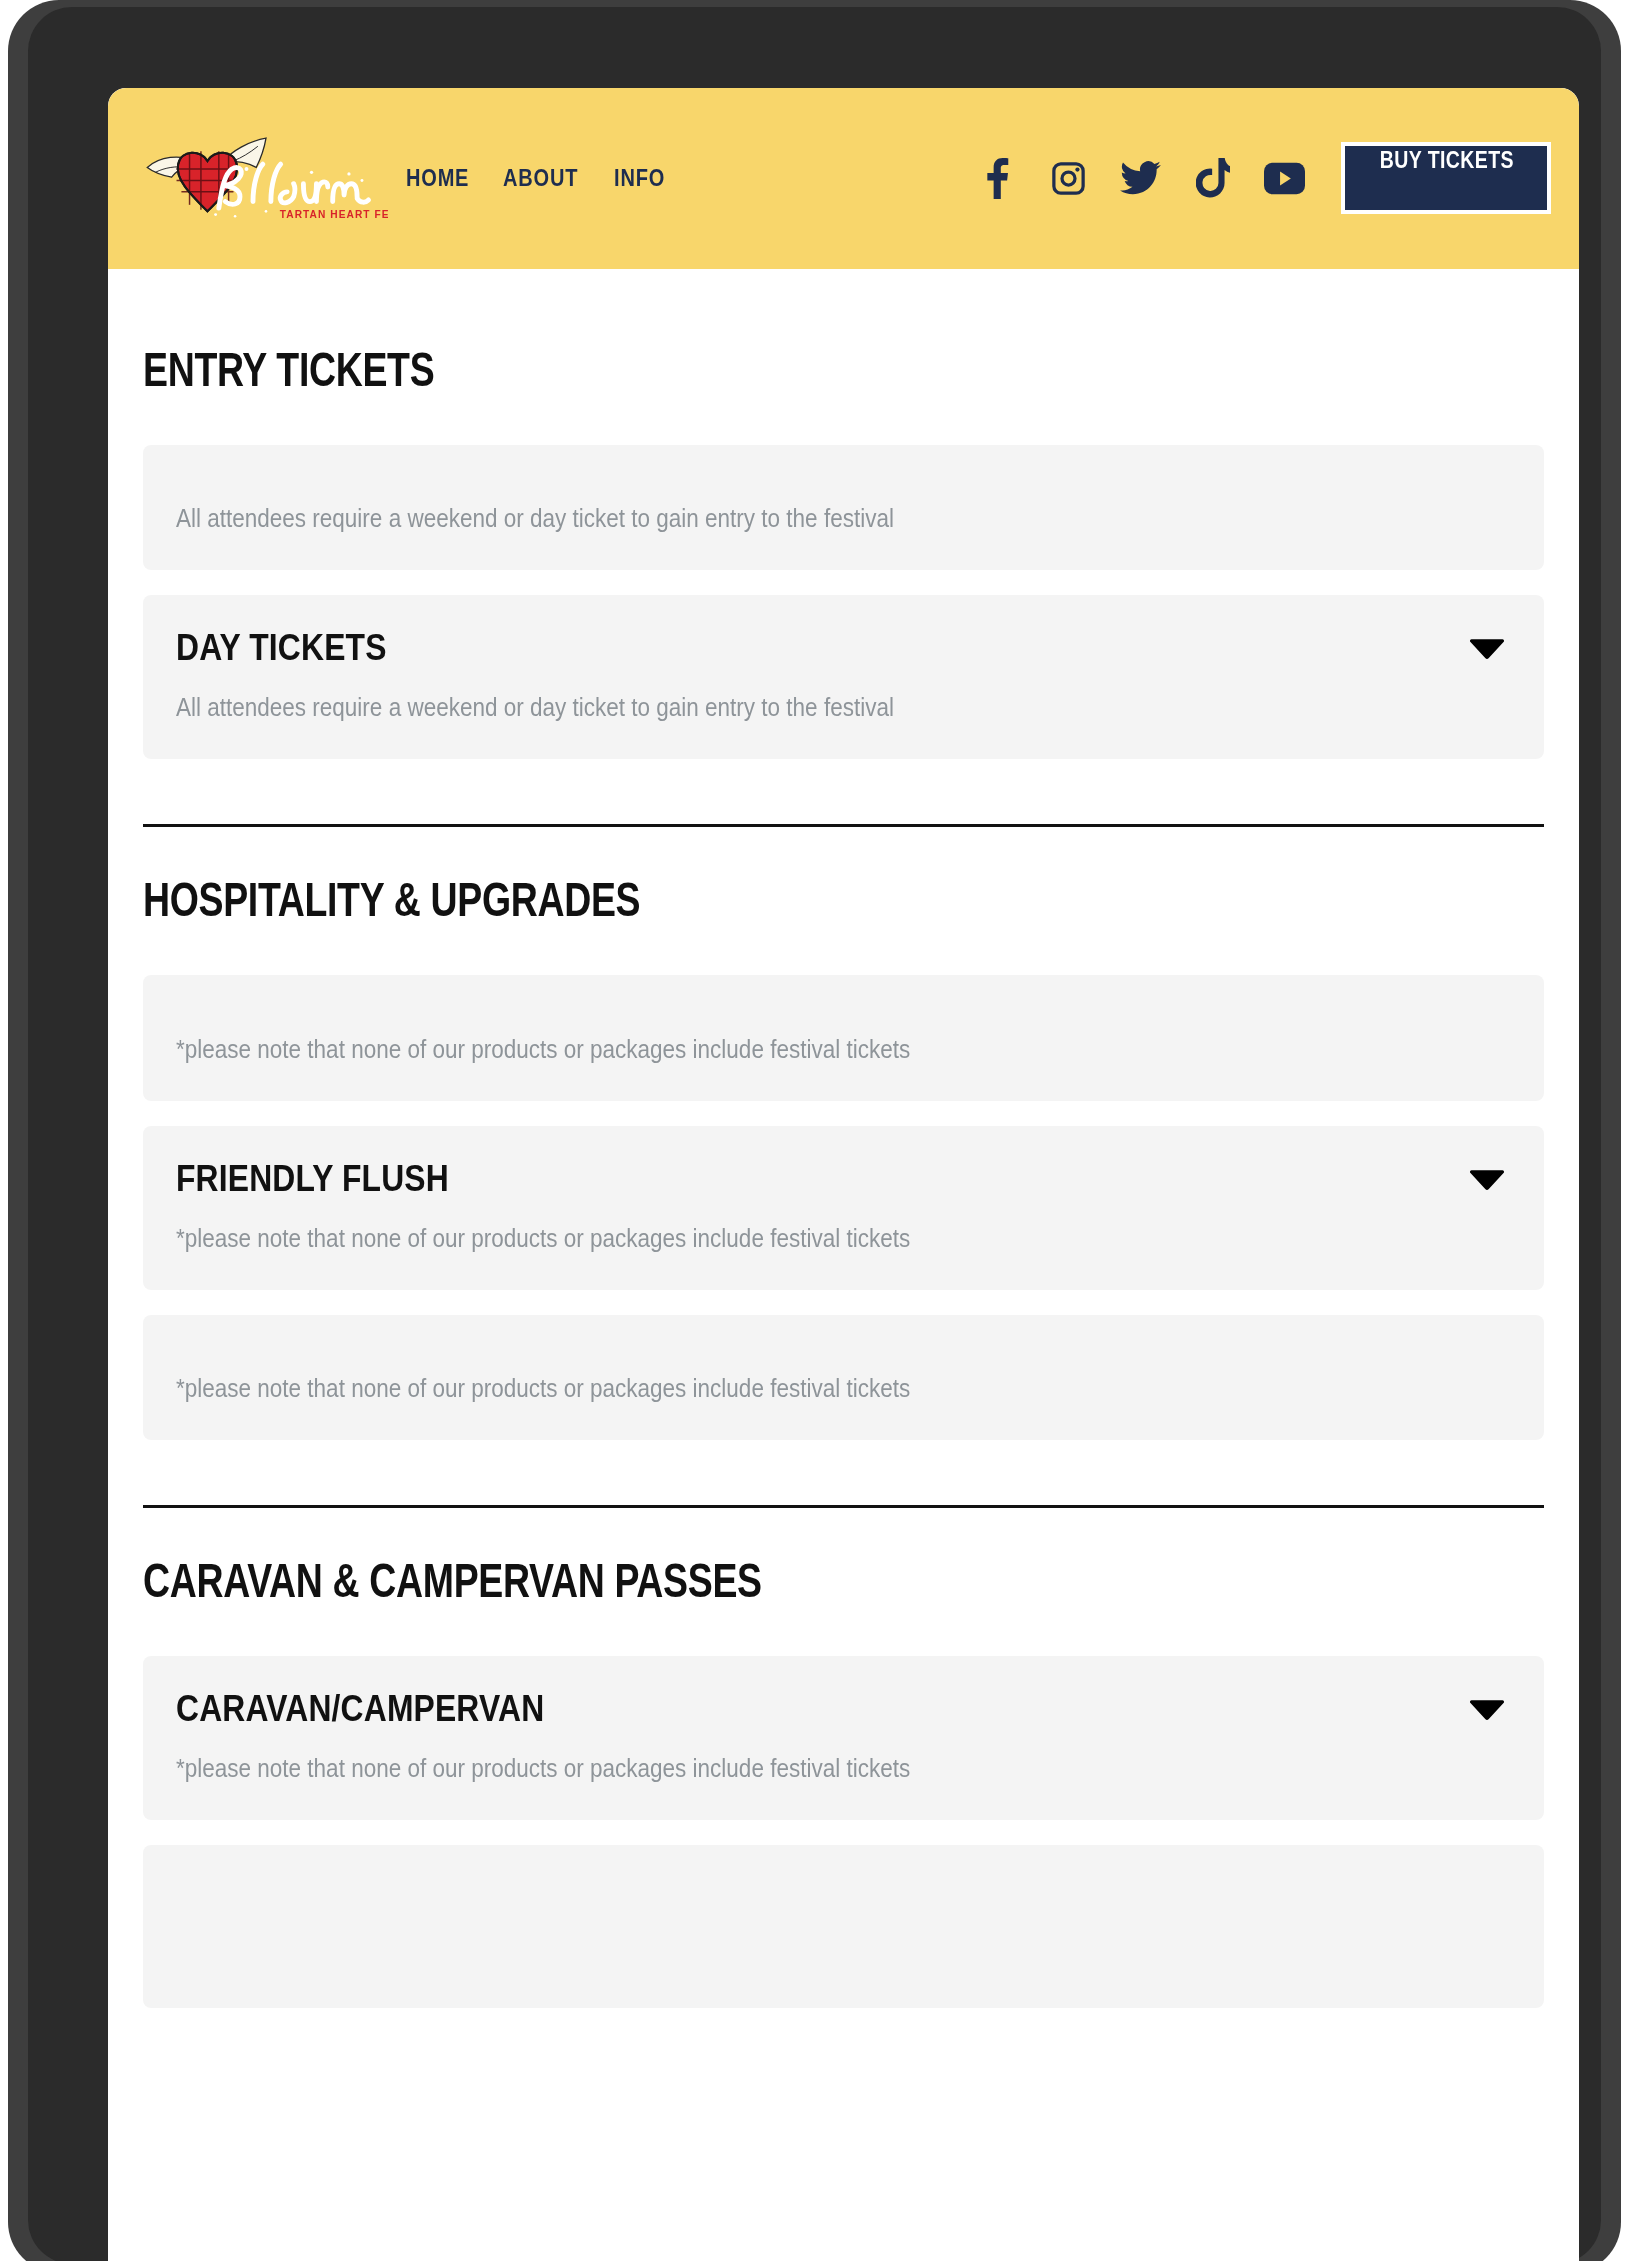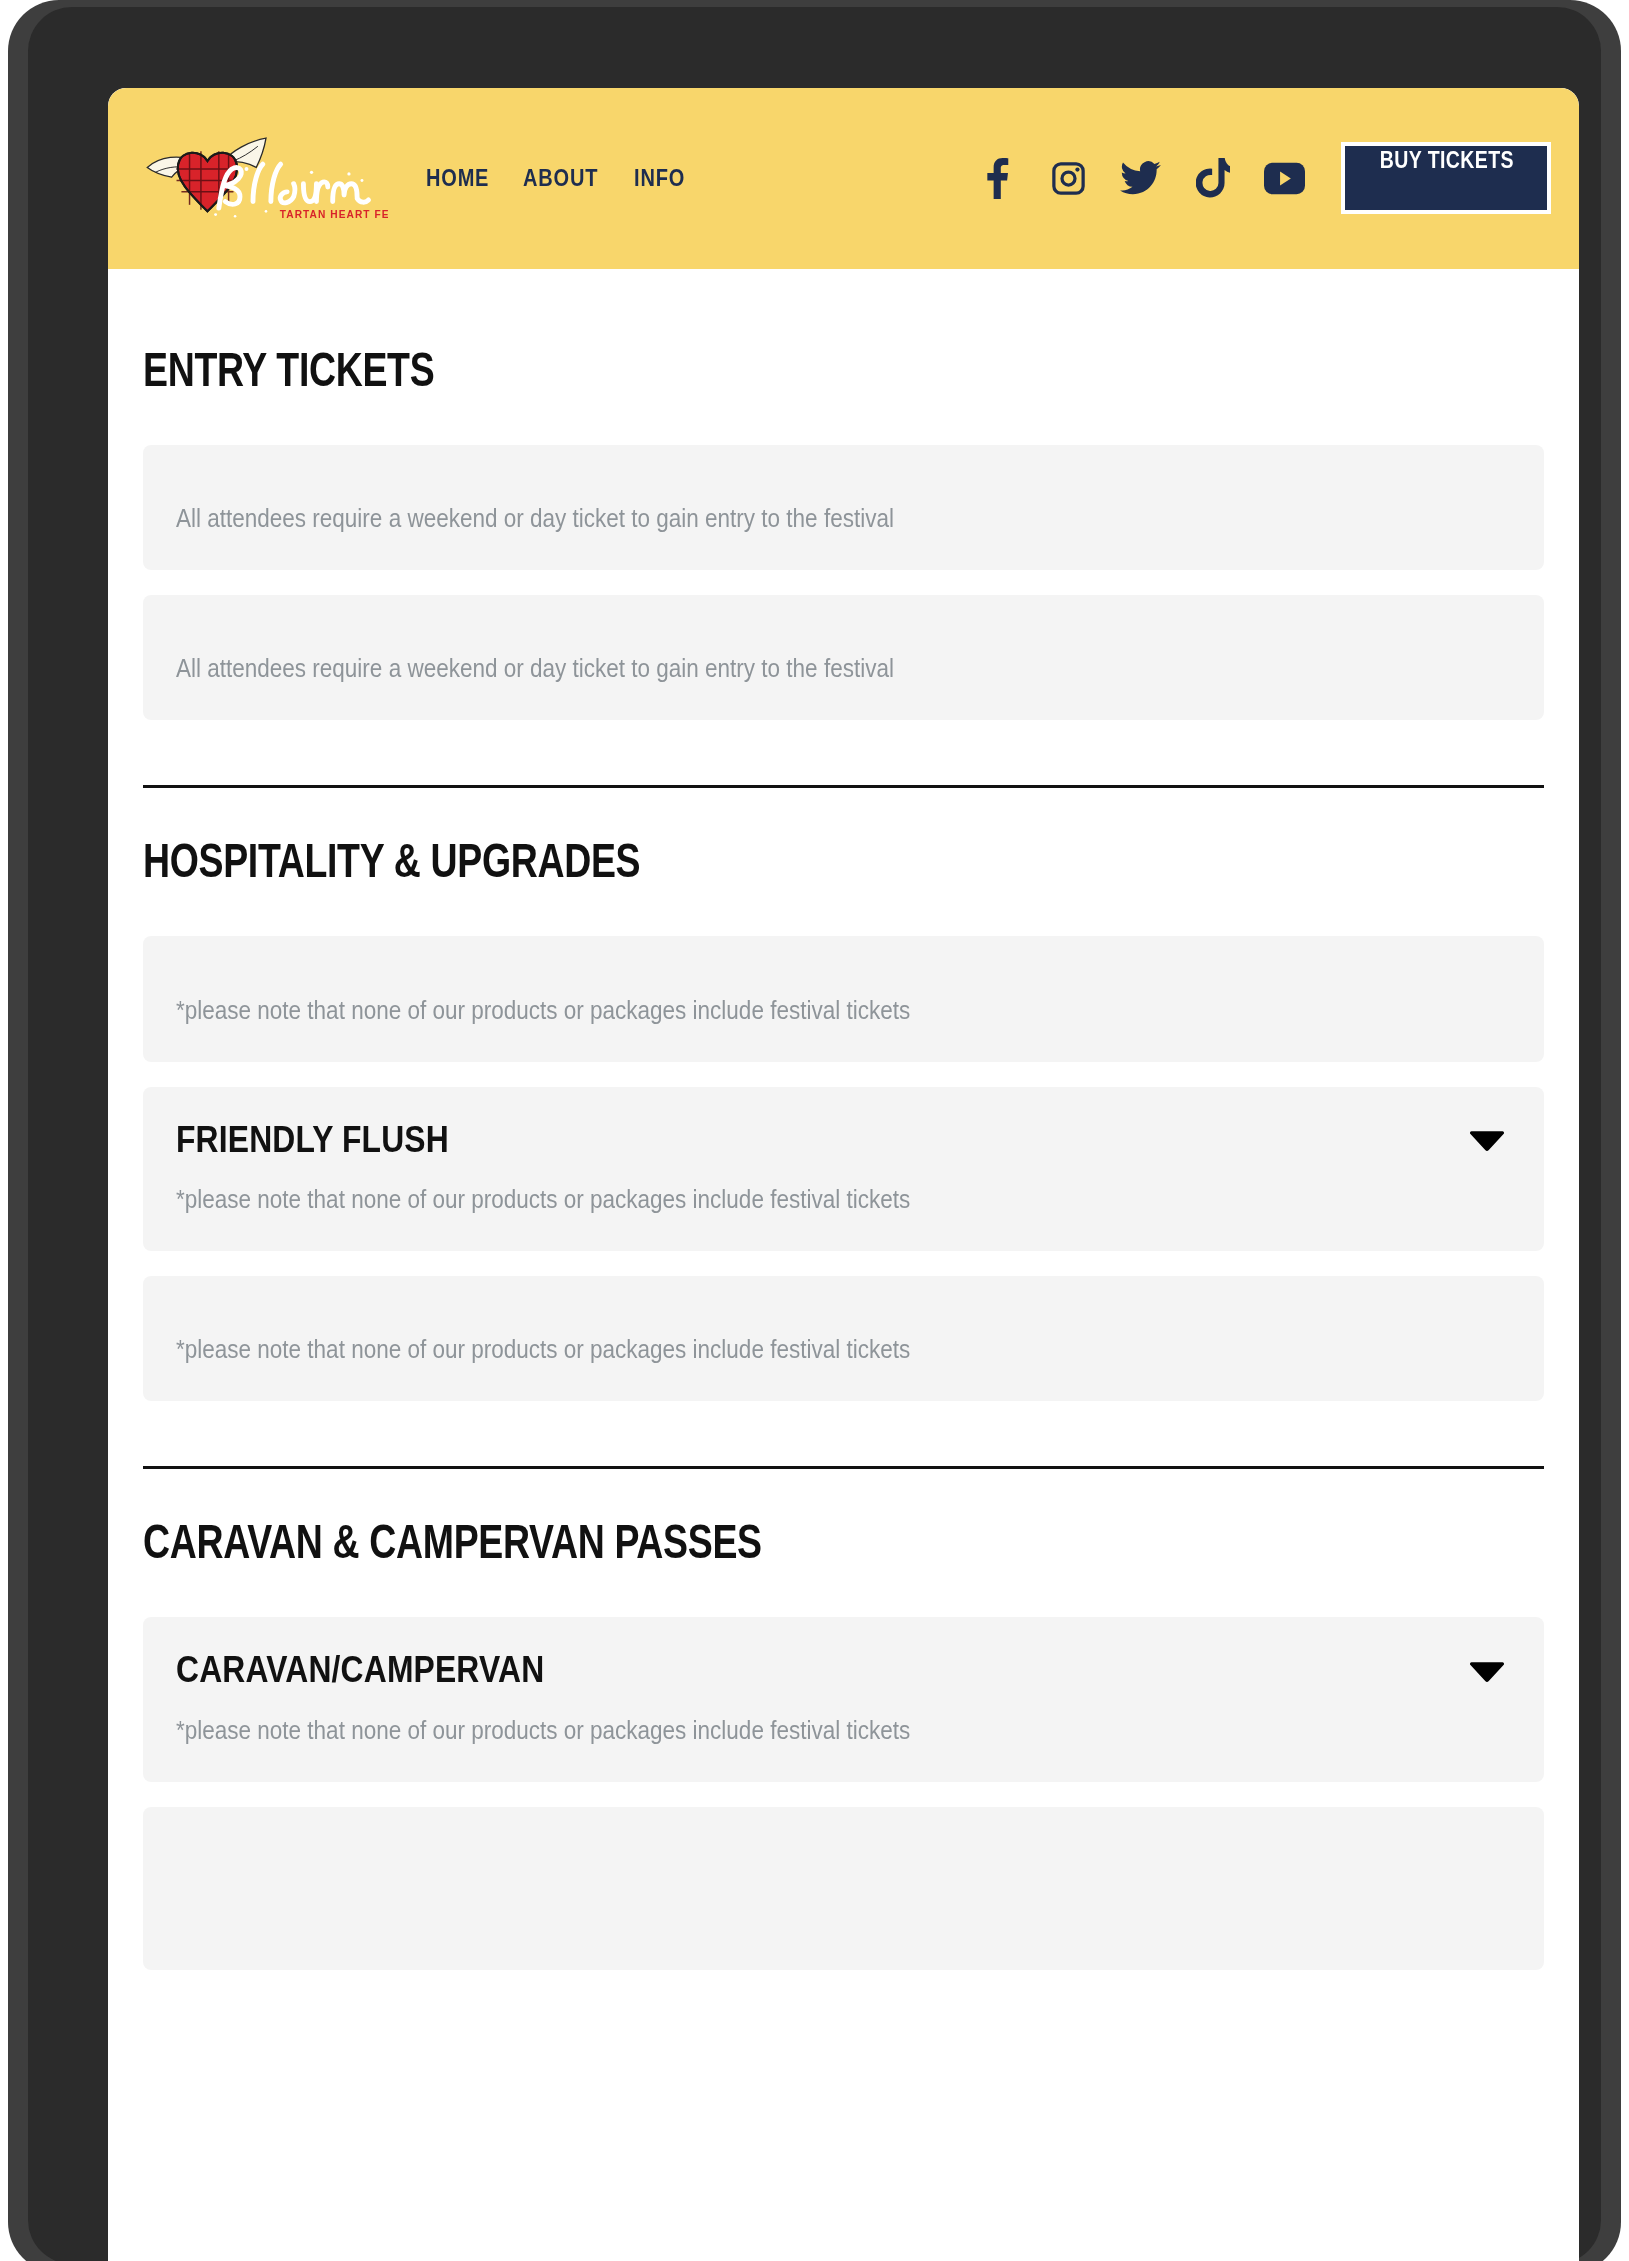--- a/index.html
+++ b/index.html
@@ -61,21 +61,21 @@
     flex: 0 0 auto;
     margin-left: 1.6px;
   }
   .logo-wrap svg { display:block; width: 244px; height: 90px; }
 
   
   .main-nav {
     display: flex;
     align-items: flex-end;
     gap: 19.6px;
-    margin-left: 38px;
+    margin-left: 18px;
   }
   .nav-link {
     font-family: "Liberation Sans Narrow", "Liberation Sans", sans-serif;
     font-weight: 700;
     font-size: 24.4px;
     letter-spacing: 1px;
     color: #1e2d4f;
     text-decoration: none;
     transform: scaleX(0.82);
     transform-origin: left center;
@@ -299,20 +299,28 @@
         <section class="section">
           <h2 class="section-title section-title-entry">ENTRY TICKETS</h2>
 
           <div class="cards">
 
             <div class="accordion-card">
               <div class="card-sub">All attendees require a weekend or day ticket to gain entry to the festival</div>
             </div>
 
             <div class="accordion-card">
+              <div class="card-head">
+                <span class="card-title">DAY TICKETS</span>
+                <span class="card-caret">
+                  <svg viewBox="0 0 44 30">
+                      <path d="M3 4 h38 a2 2 0 0 1 1.6 3.2 L24.2 27 a3 3 0 0 1-4.4 0 L1.4 7.2 A2 2 0 0 1 3 4 Z"></path>
+                    </svg>
+                </span>
+              </div>
               <div class="card-sub">All attendees require a weekend or day ticket to gain entry to the festival</div>
             </div>
 
           </div>
 
           <div class="divider"></div>
         </section>
 
         <section class="section">
           <h2 class="section-title section-title-sub">HOSPITALITY &amp; UPGRADES</h2>

